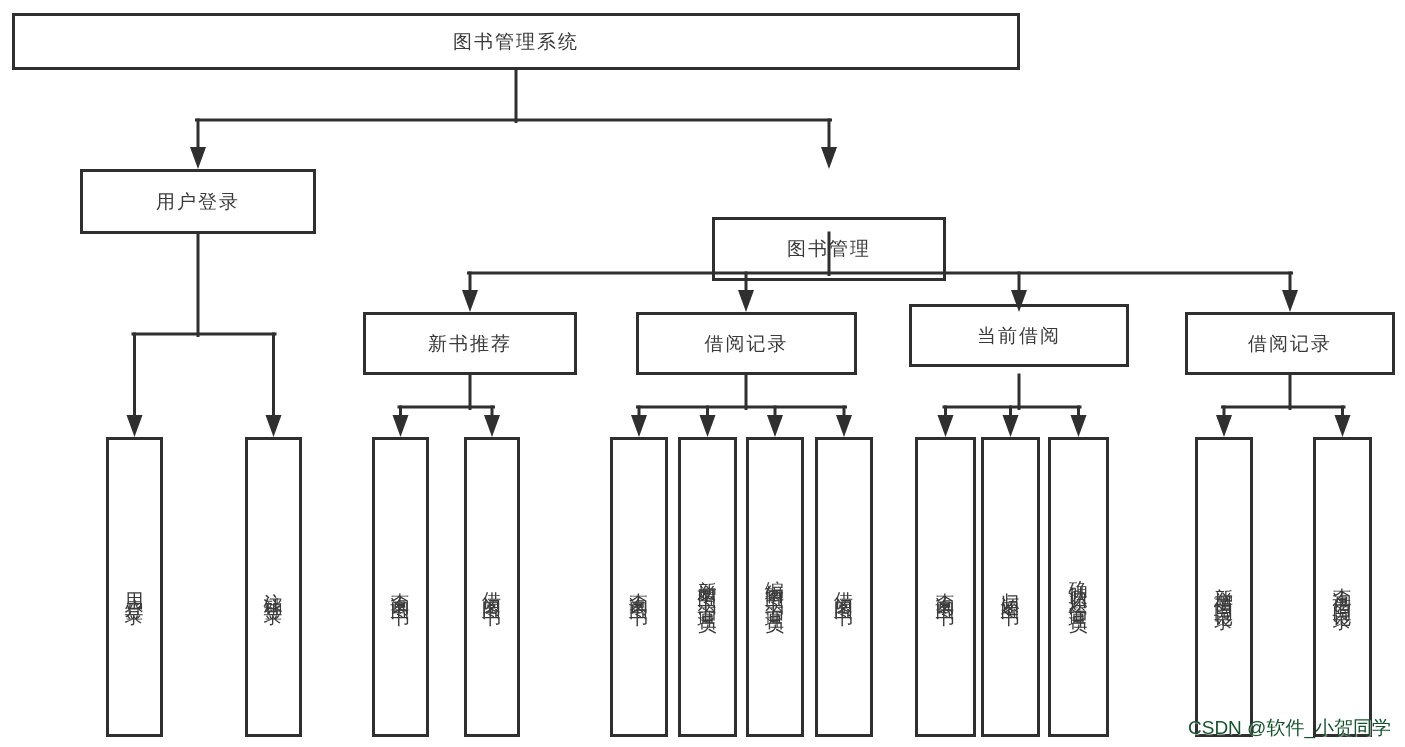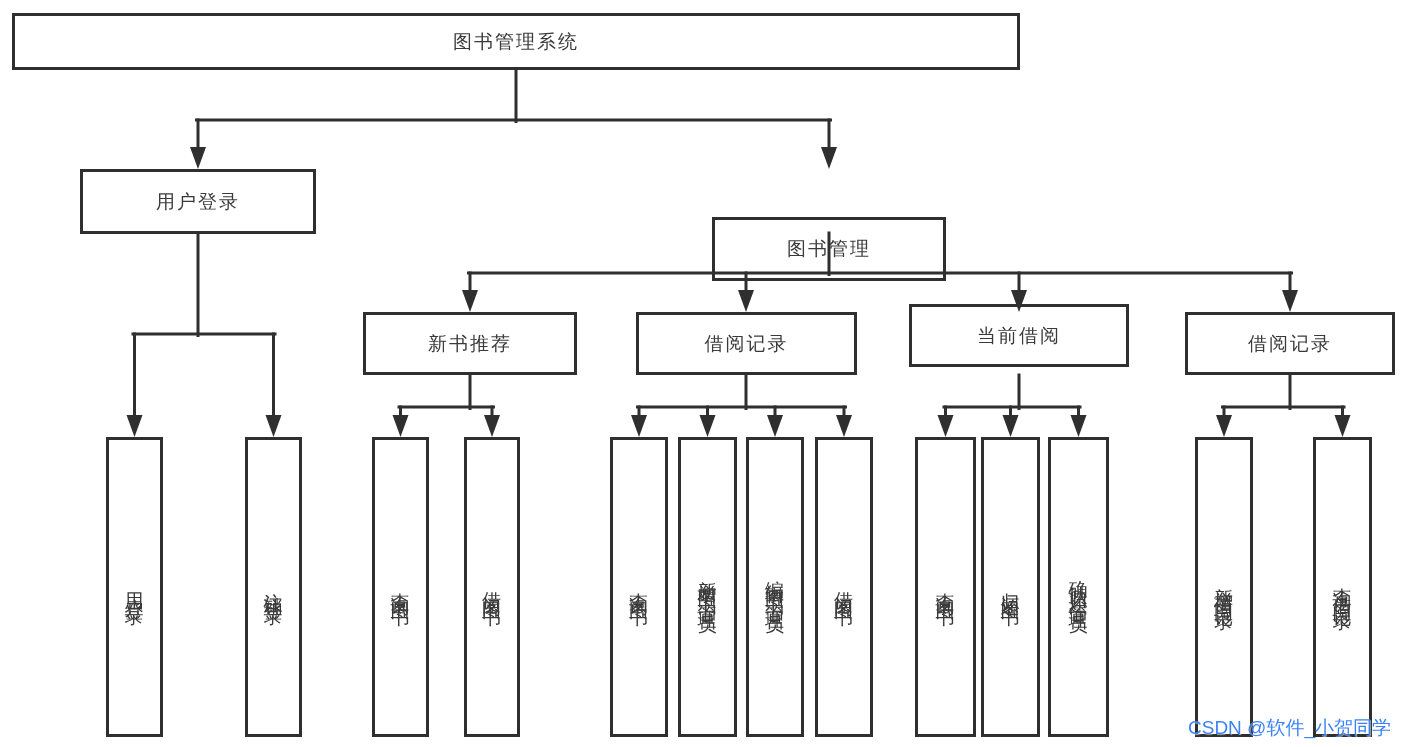--- a/index.html
+++ b/index.html
@@ -141,14 +141,14 @@
       <polygon points="699.5,415 715.5,415 707.5,437" fill="#2f2f2f"></polygon>
       <polygon points="767,415 783,415 775,437" fill="#2f2f2f"></polygon>
       <polygon points="836,415 852,415 844,437" fill="#2f2f2f"></polygon>
       <polygon points="937.5,415 953.5,415 945.5,437" fill="#2f2f2f"></polygon>
       <polygon points="1002.5,415 1018.5,415 1010.5,437" fill="#2f2f2f"></polygon>
       <polygon points="1070.5,415 1086.5,415 1078.5,437" fill="#2f2f2f"></polygon>
       <polygon points="1216,415 1232,415 1224,437" fill="#2f2f2f"></polygon>
       <polygon points="1334.5,415 1350.5,415 1342.5,437" fill="#2f2f2f"></polygon>
     </svg>
 
-  <div id="watermark" style="color: #3b82f6;">CSDN @软件_小贺同学</div>
+  <div id="watermark" style="color: #14532d;">CSDN @软件_小贺同学</div>
 </div>
 
 </body></html>

